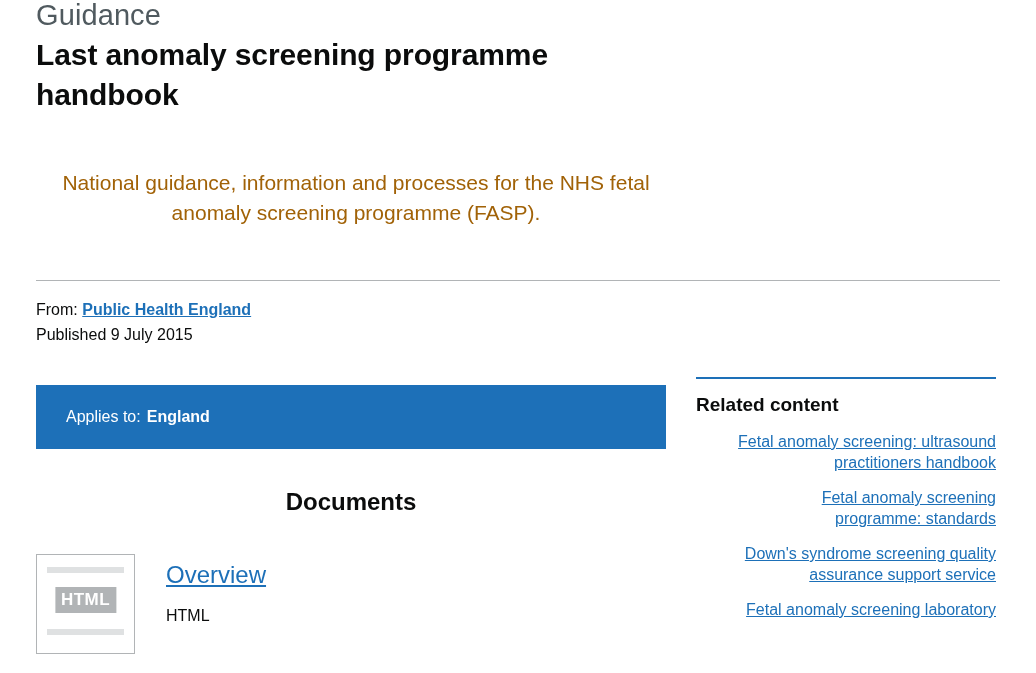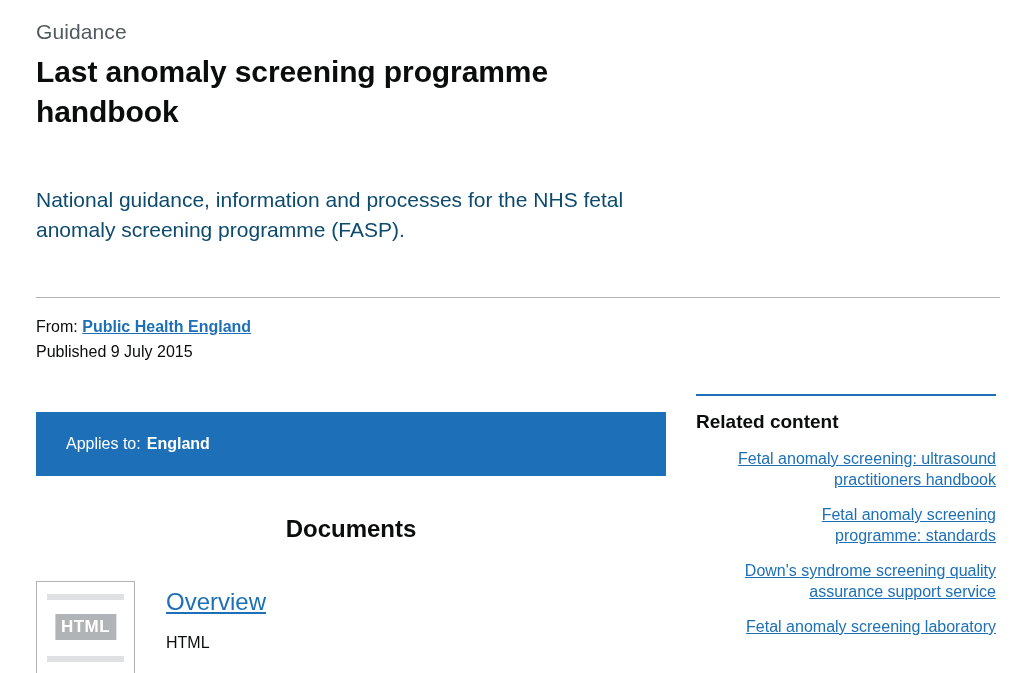--- a/index.html
+++ b/index.html
@@ -34,40 +34,40 @@
   .gutter {
     flex: 0 0 30px;
   }
   .side-col {
     flex: 0 0 300px;
     width: 300px;
   }
 
   
   .context {
-    font-size: 21px;
+    font-size: 29px;
     line-height: 30px;
     color: #505a5f;
-    padding-top: 17px;
     letter-spacing: 0.1px;
   }
   .page-title {
     font-size: 30px;
     line-height: 40px;
     font-weight: bold;
     margin: 5px 0 0 0;
     max-width: 640px;
     letter-spacing: -0.1px;
   }
   .lede {
     font-size: 21px;
     line-height: 30px;
     margin-top: 53px;
     max-width: 640px;
-    color: #0c4a6e;
+    color: #a16207;
+    text-align: center;
   }
   .rule {
     border: 0;
     border-top: 1px solid #b1b4b6;
     margin: 52px 0 0 0;
     width: 964px;
   }
   .meta {
     margin-top: 16px;
     font-size: 16px;
@@ -86,21 +86,21 @@
     color: #0b0c0c;
     font-weight: normal;
     text-decoration: underline;
   }
   .meta-row {
     white-space: nowrap;
   }
 
   
   .applies-banner {
-    margin-top: 48px;
+    margin-top: 38px;
     background: #1d70b8;
     color: #ffffff;
     height: 64px;
     display: flex;
     align-items: center;
     padding-left: 30px;
     box-sizing: border-box;
     font-size: 16px;
     width: 630px;
   }

